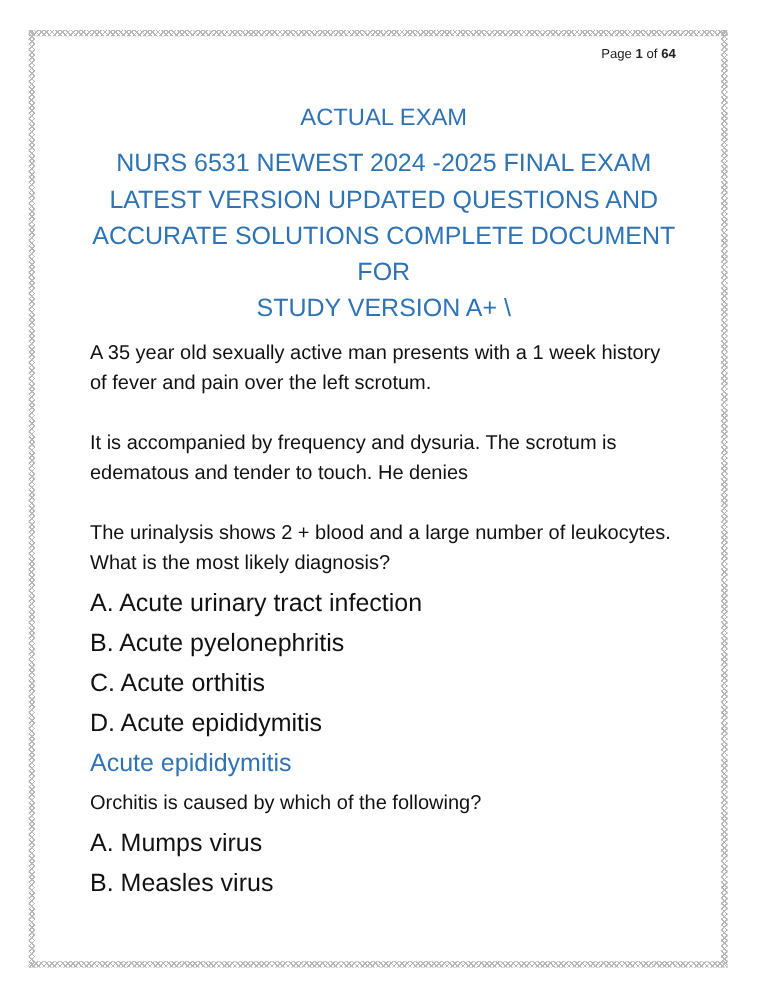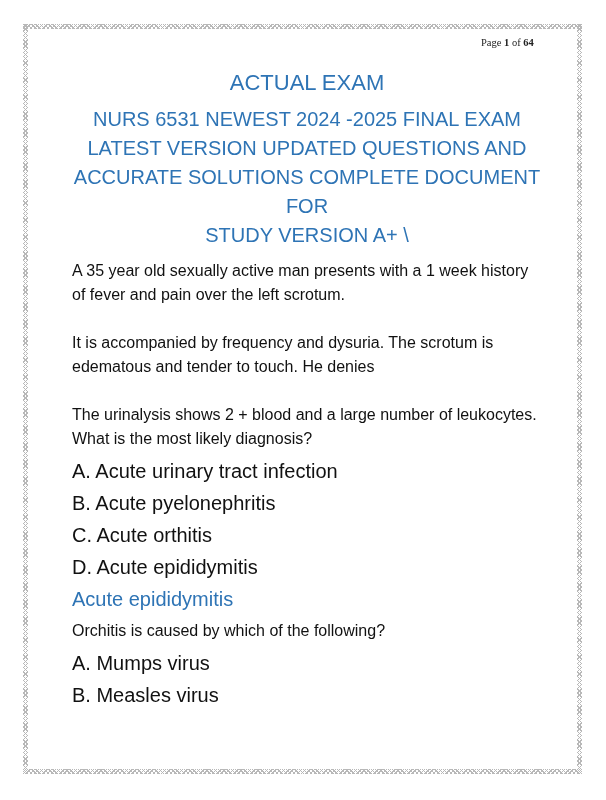--- a/index.html
+++ b/index.html
@@ -48,40 +48,39 @@
     .border-left { left: 0; }
     .border-right { right: 0; }
 
     .page-number {
       position: absolute;
       top: 37px;
       left: 481px;
       font-size: 10.5px;
       color: #222;
       white-space: nowrap;
-      font-family: Liberation Serif, serif;
     }
     .page-number b { font-weight: bold; }
 
     .content {
       position: absolute;
       left: 72px;
       top: 70px;
       width: 470px;
     }
     .title-block {
       text-align: center;
       color: #2e74b5;
       width: 470px;
       margin-left: 0;
     }
     .title-main {
-      font-size: 22px;
+      font-size: 19px;
       line-height: 26px;
-      margin-top: 0;
+      margin-top: 12px;
       margin-bottom: 9px;
     }
     .title-sub {
       font-size: 20px;
       line-height: 29px;
       margin-left: -16px;
       width: 502px;
     }
     .para {
       font-size: 16px;

